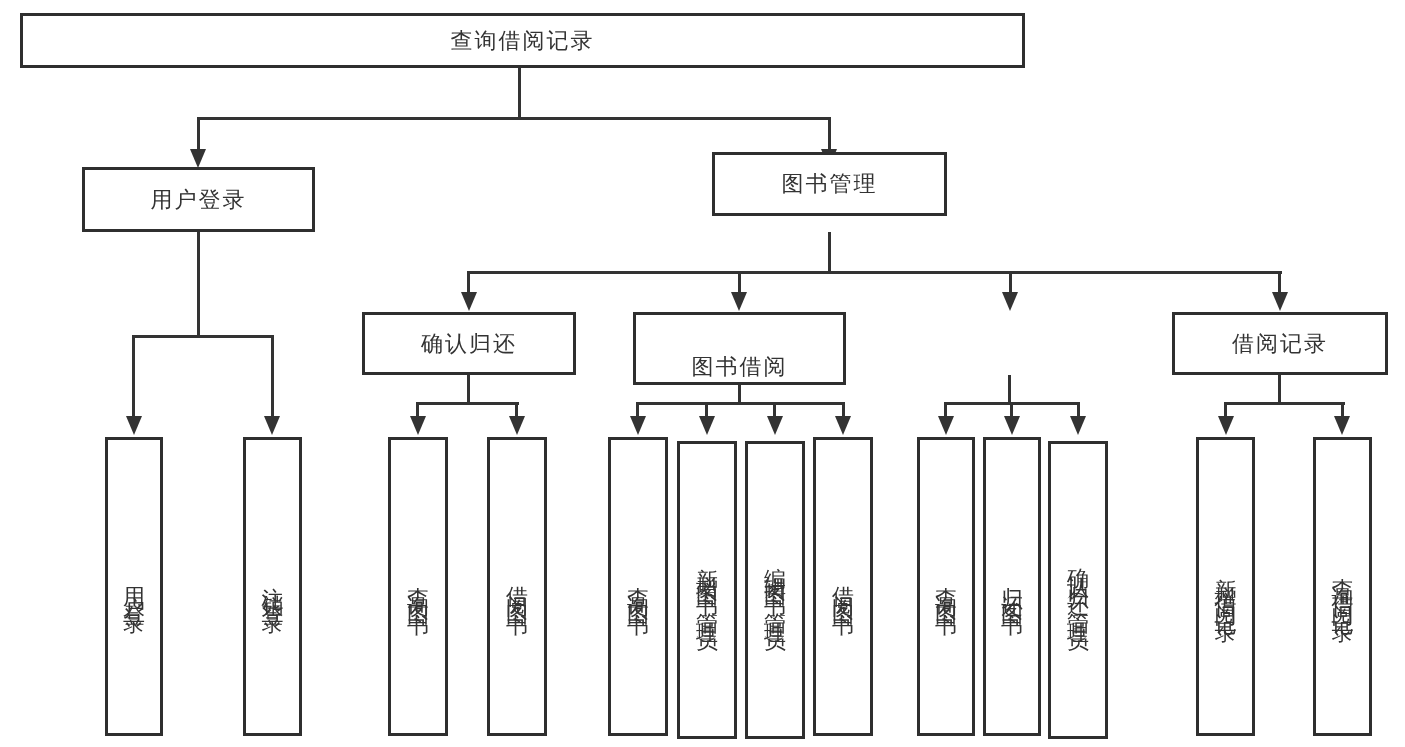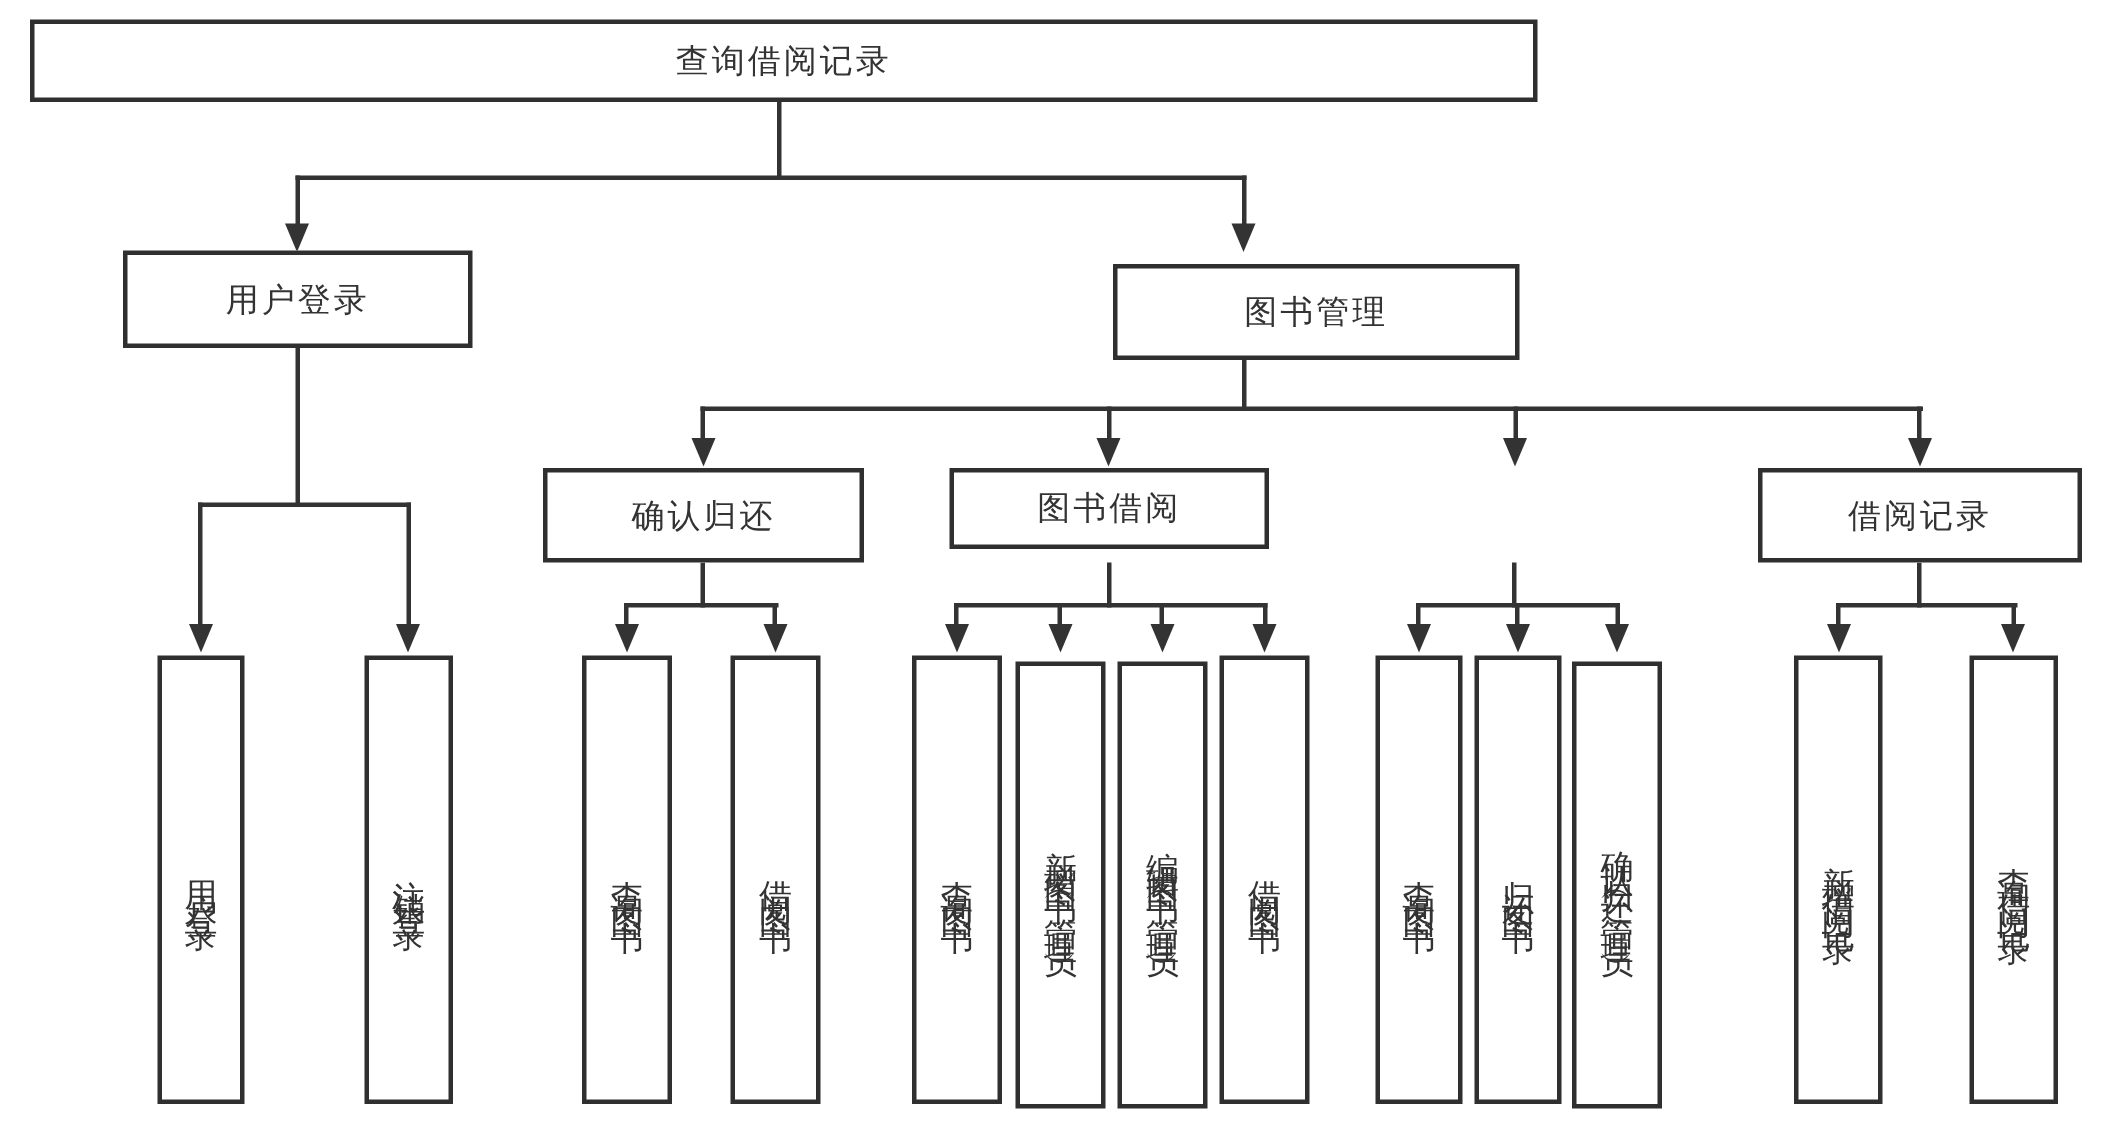--- a/index.html
+++ b/index.html
@@ -117,28 +117,28 @@
   <div class="vl" style="left:1341px; top:402px; height:17px;"></div>
   <div class="arr" style="left:1334px; top:416px;"></div>
 
   <div class="box" style="left:20px; top:13px; width:1005px; height:55px;">
     <span>查询借阅记录</span>
   </div>
 
   <div class="box" style="left:82px; top:167px; width:233px; height:65px;">
     <span>用户登录</span>
   </div>
-  <div class="box" style="left:712px; top:176px; width:271px; height:64px;margin-left:30px;">
+  <div class="box" style="left:712px; top:152px; width:235px; height:64px;">
     <span>图书管理</span>
   </div>
 
   <div class="box" style="left:362px; top:312px; width:214px; height:63px;">
     <span>确认归还</span>
   </div>
-  <div class="box" style="left:633px; top:312px; width:213px; height:54px;">
+  <div class="box" style="left:633px; top:312px; width:213px; height:73px;align-items:flex-end;">
     <span>图书借阅</span>
   </div>
   <div class="box" style="left:1172px; top:312px; width:216px; height:63px;">
     <span>借阅记录</span>
   </div>
 
   <div class="box vbox" style="left:105px; top:437px; width:58px; height:299px;">
     <span>用户登录</span>
   </div>
   <div class="box vbox" style="left:243px; top:437px; width:59px; height:299px;">

